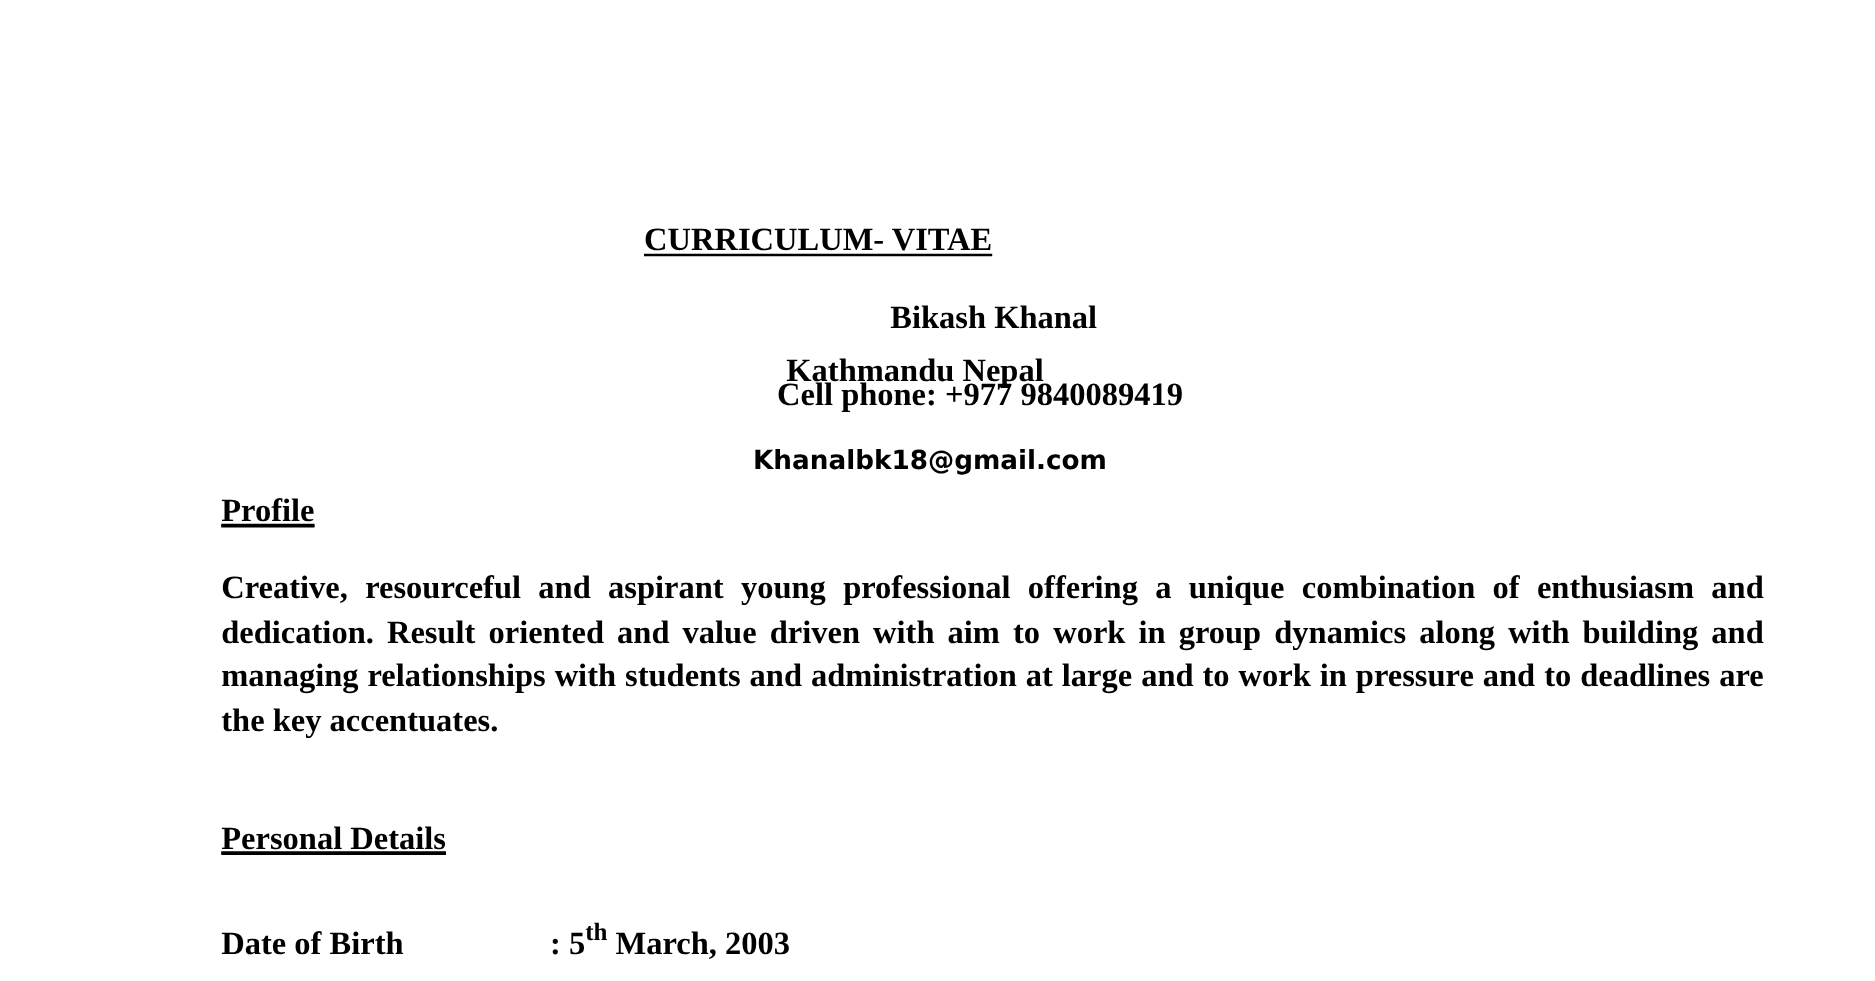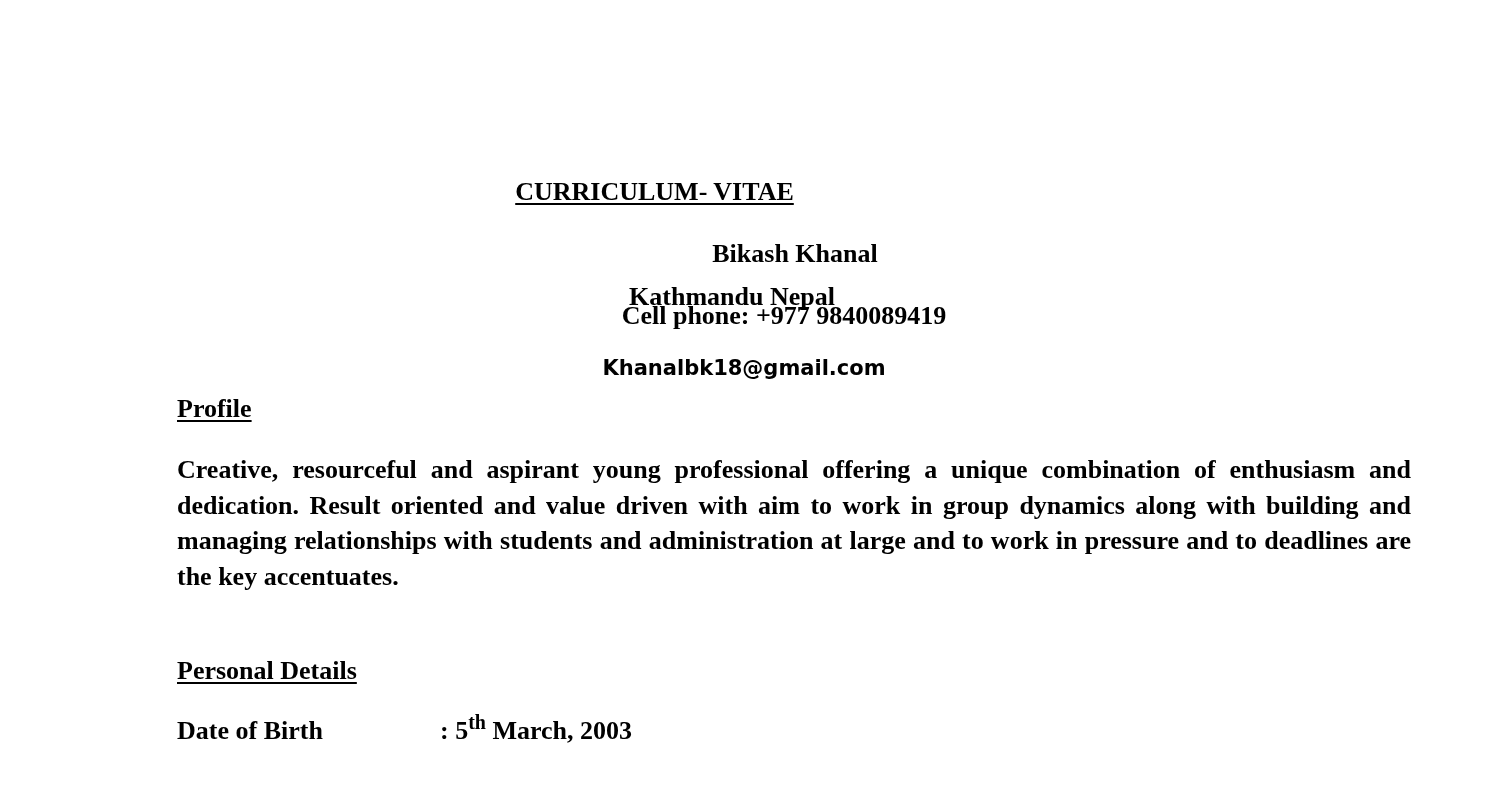--- a/index.html
+++ b/index.html
@@ -54,20 +54,21 @@
       font-size: 21px;
       line-height: 30px;
       margin-top: 20px;
     }
     .email span { display: inline-block; margin-left: -12px; }
     .section-heading {
       position: absolute;
       left: 177px;
       font-size: 26px;
       line-height: 32px;
+      text-decoration: underline;
     }
     .section-heading span {
       text-decoration: underline;
       text-underline-offset: 3px;
       text-decoration-thickness: 2px;
     }
     .profile-heading { top: 393px; }
     .personal-heading { top: 655px; text-align: right; }
     .profile-text {
       position: absolute;
@@ -78,20 +79,21 @@
       line-height: 35.5px;
       text-align: justify;
       margin: 0;
     }
     .detail-row {
       position: absolute;
       left: 177px;
       font-size: 26px;
       line-height: 32px;
       display: flex;
+      margin-top: 24px;
     }
     .detail-row .label { width: 263px; }
     .detail-row .value sup {
       font-size: 20px;
       vertical-align: top;
       line-height: 18px;
       position: relative;
       top: -2px;
     }
     .dob-row { top: 715px; }

